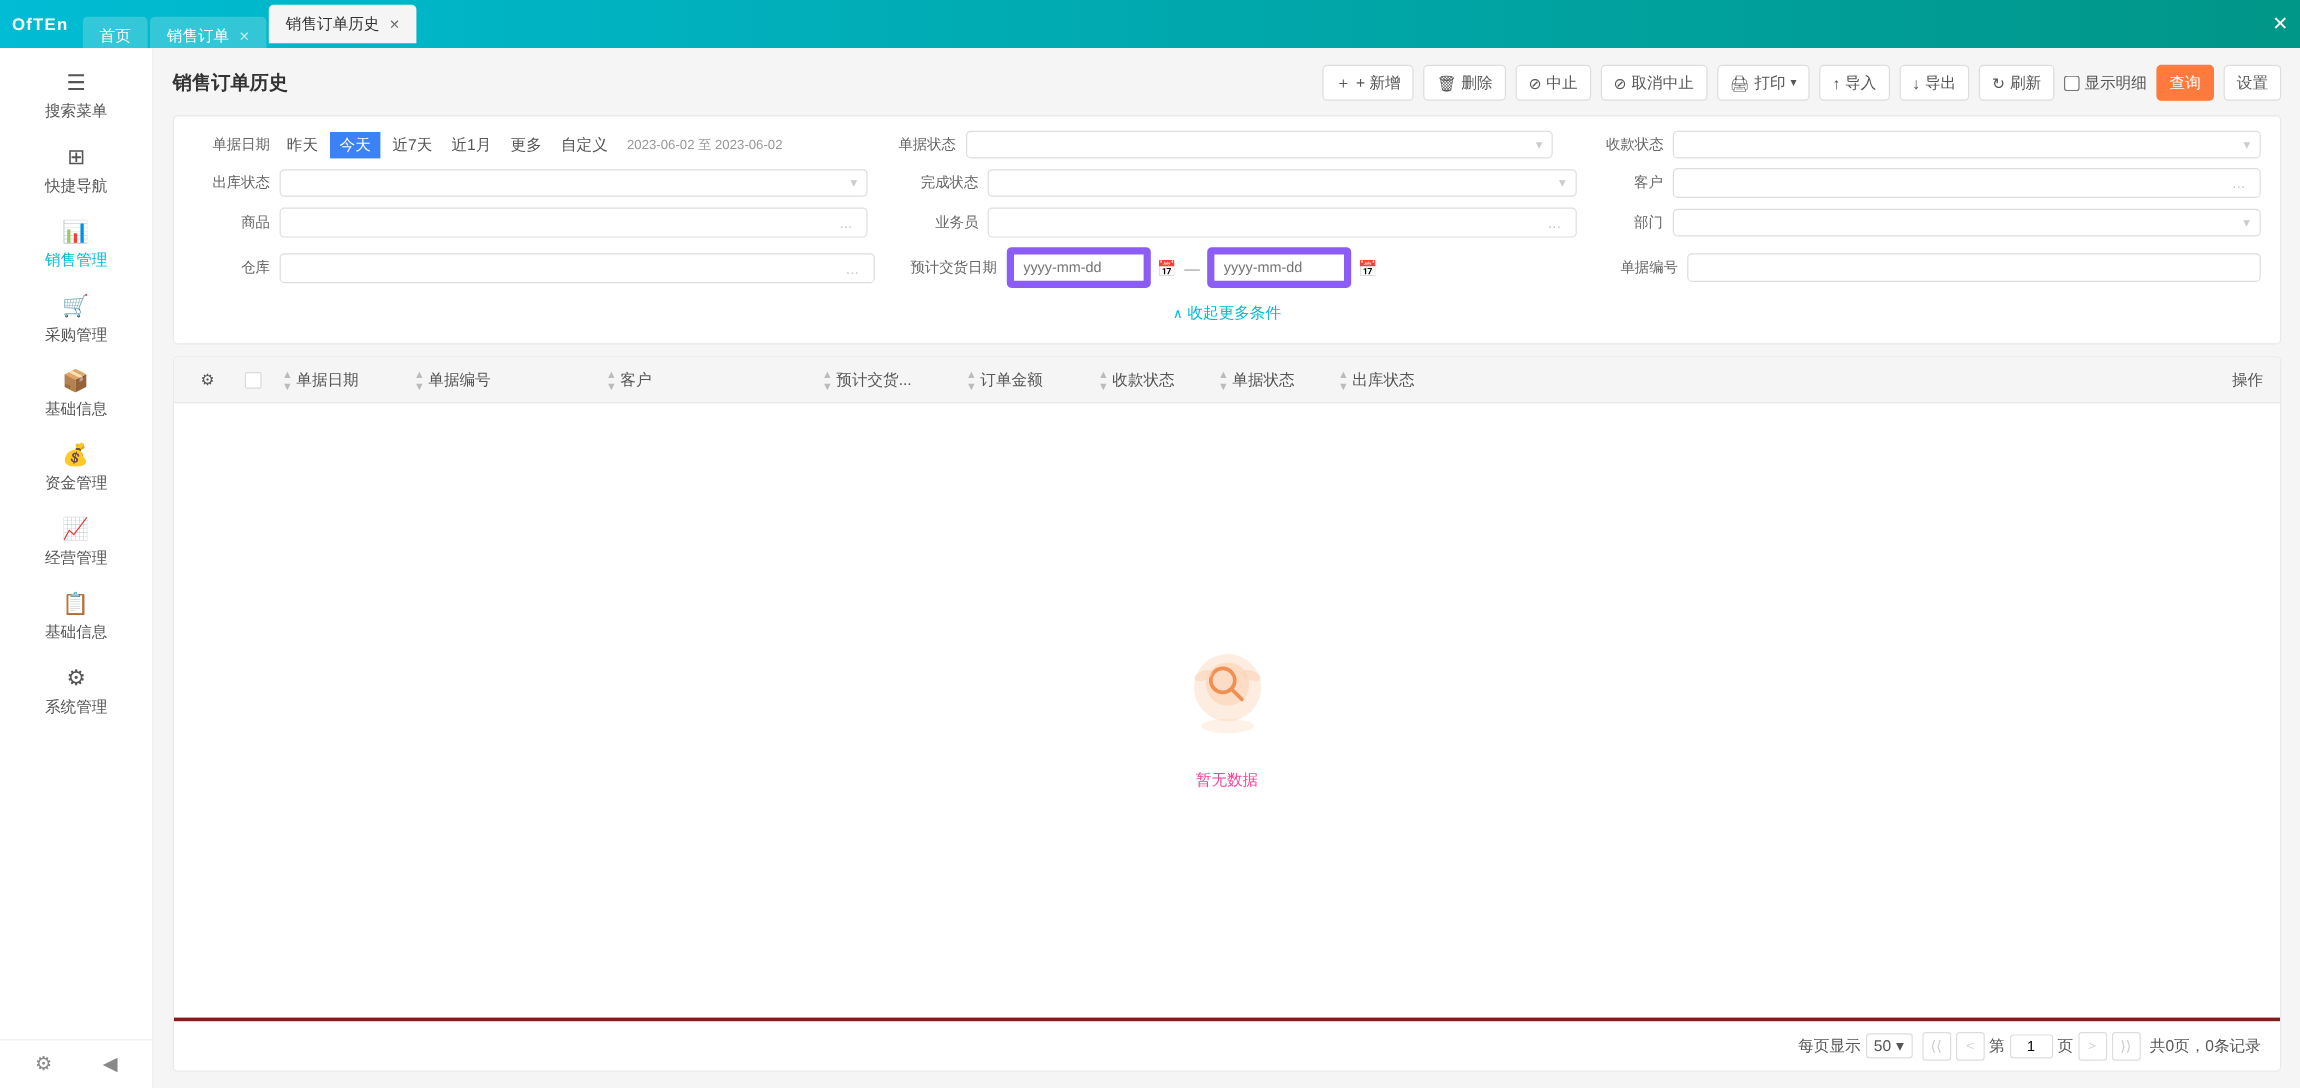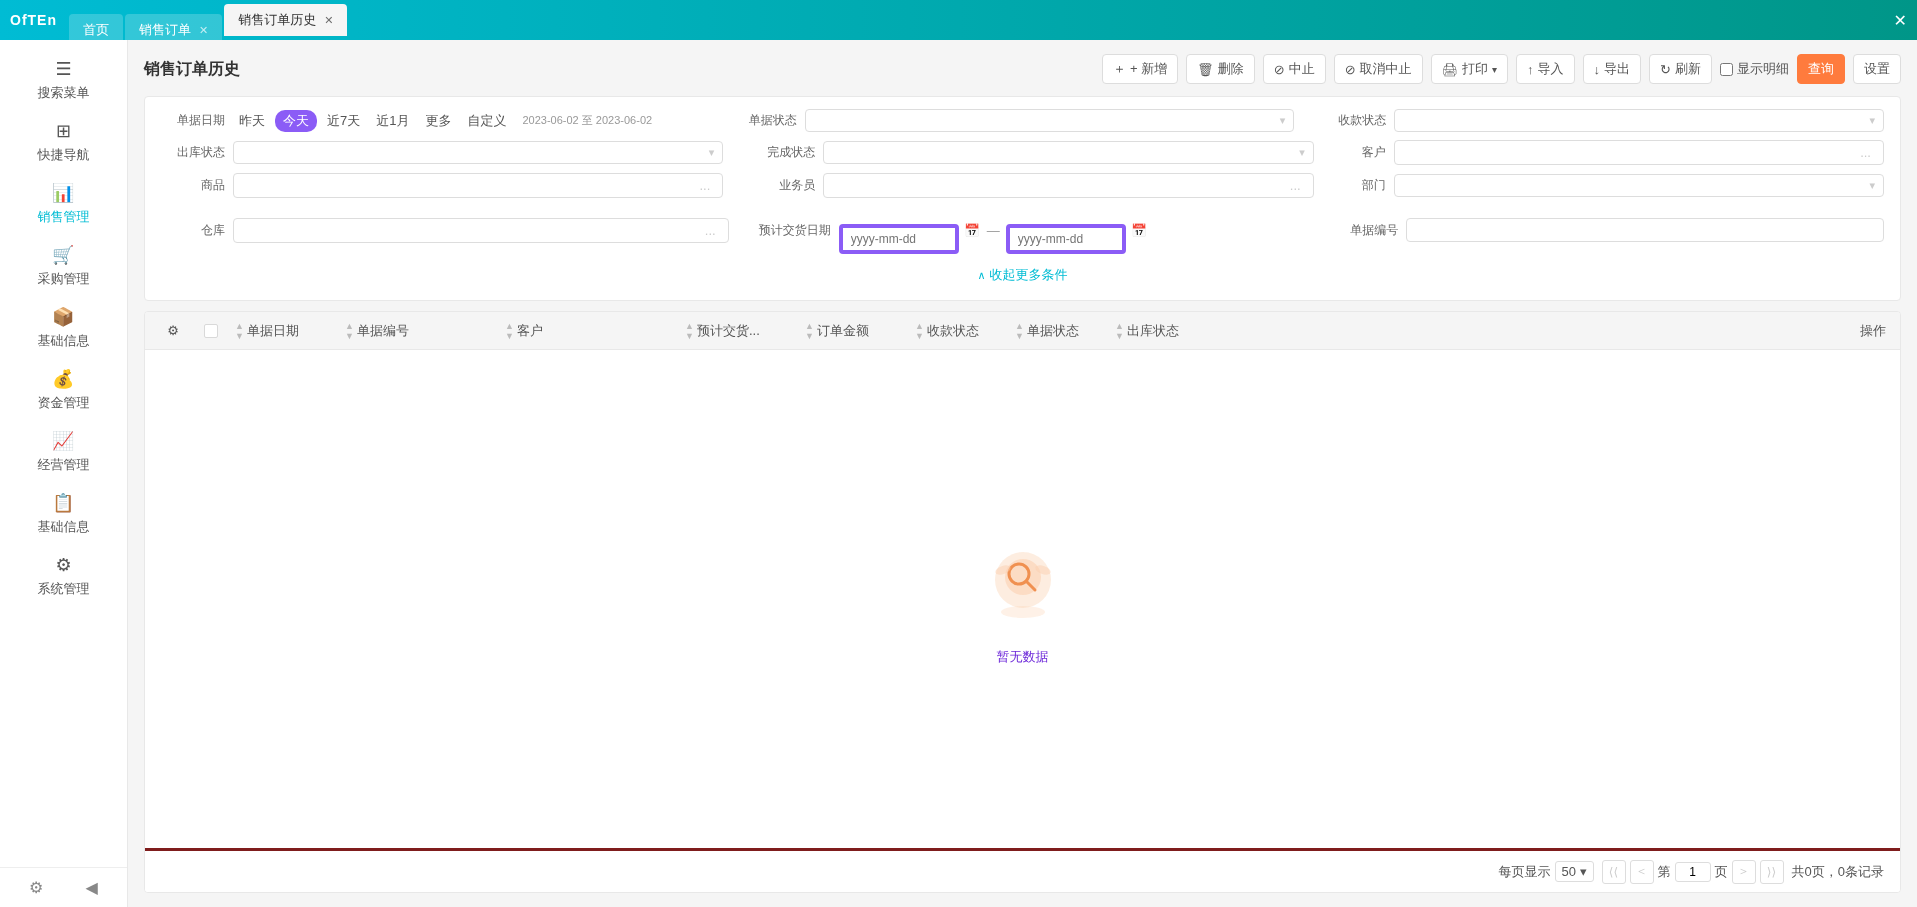--- a/index.html
+++ b/index.html
@@ -208,23 +208,23 @@
       gap: 4px;
       font-size: 12px;
     }
     .date-quick-btn {
       padding: 2px 6px;
       border-radius: 3px;
       cursor: pointer;
       color: #555;
     }
     .date-quick-btn.active {
-      background: #8b5cf6;
+      background: #3b82f6;
       color: #fff;
-      border-radius: 10px;
+      border-radius: 0;
       padding: 2px 8px;
     }
     .date-range-text {
       font-size: 11px;
       color: #999;
       margin-left: 4px;
     }
     .filter-select {
       display: flex;
       align-items: center;
@@ -255,28 +255,27 @@
       color: #ccc;
       cursor: pointer;
       padding: 0 4px;
     }
     .date-input-group {
       display: flex;
       align-items: center;
       gap: 6px;
     }
     .date-input {
-      border: 4px solid #8b5cf6;
+      border: 6px solid #8b5cf6;
       border-radius: 4px;
       padding: 4px 8px;
       background: #fff;
       color: #bbb;
       font-size: 12px;
       width: 120px;
-      margin-top: 18px;
     }
     .date-icon { color: #ccc; cursor: pointer; }
     .date-dash { color: #999; }
     .collapse-btn {
       display: flex;
       align-items: center;
       justify-content: center;
       gap: 4px;
       color: #00bcd4;
       cursor: pointer;
@@ -327,21 +326,21 @@
     .th-cell.operation { flex: 1; text-align: right; justify-content: flex-end; }
 
     
     .empty-state {
       flex: 1;
       display: flex;
       flex-direction: column;
       align-items: center;
       justify-content: center;
       gap: 16px;
-      color: #6d28d9;
+      color: #ec4899;
       font-size: 13px;
     }
     .empty-illustration {
       width: 100px;
       height: 100px;
       position: relative;
     }
 
     
     .pagination-bar {

